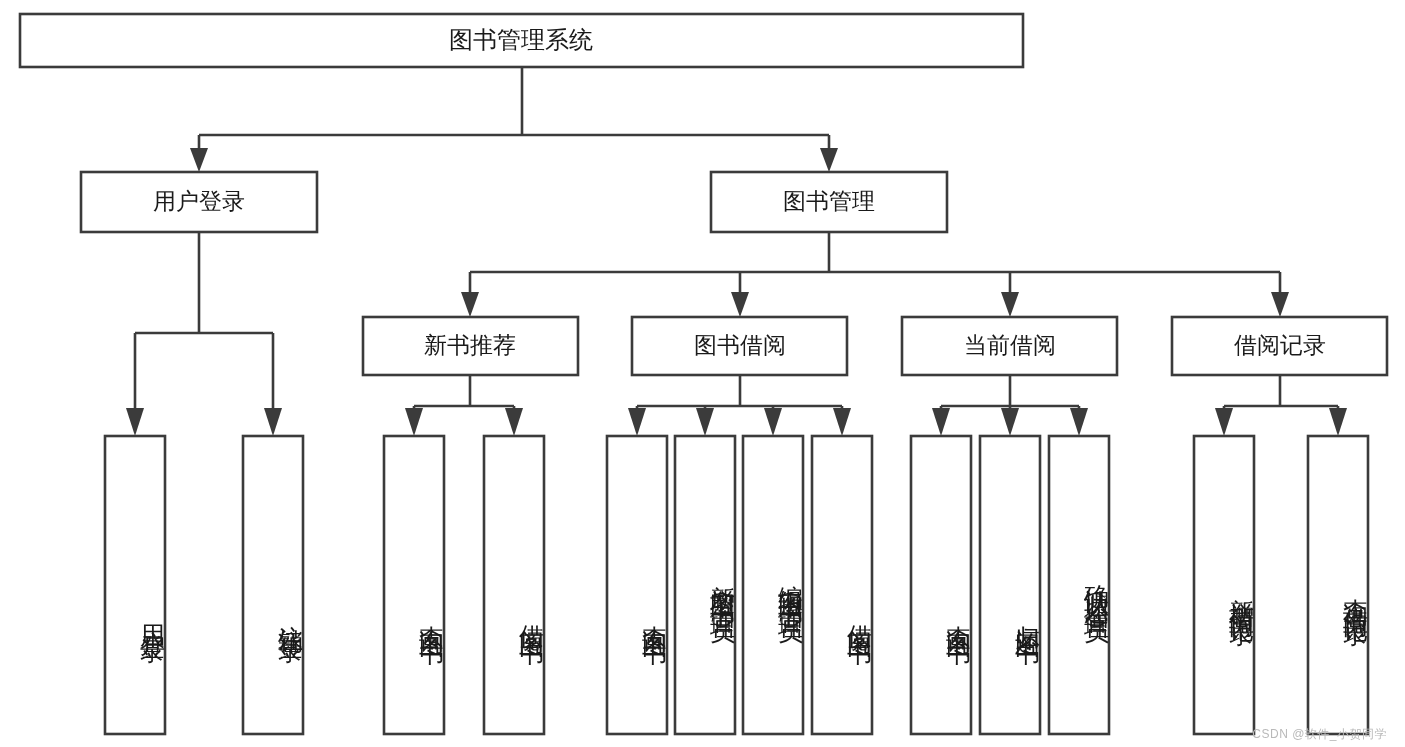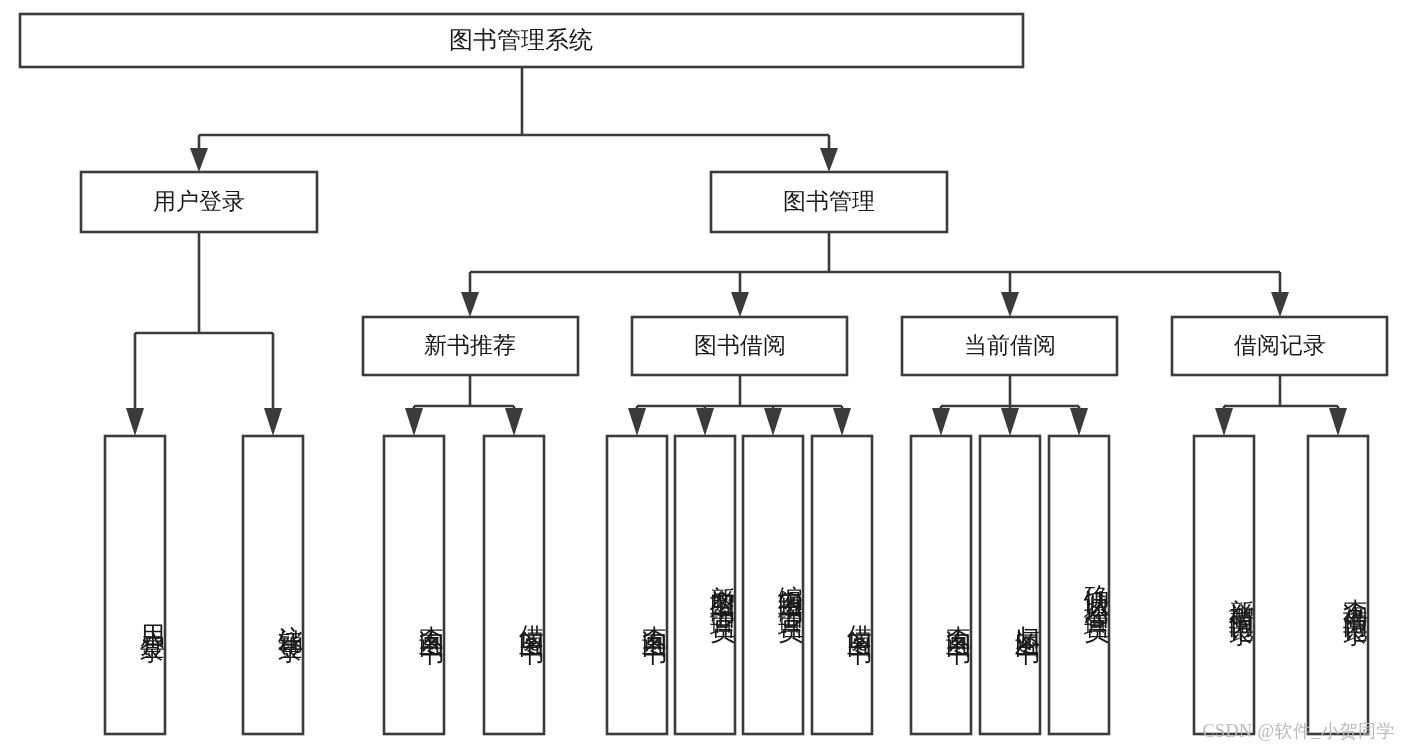--- a/index.html
+++ b/index.html
@@ -60,24 +60,24 @@
     font-size: 25px;
     line-height: 1.0;
     letter-spacing: 5px;
     color: #1a1a1a;
     white-space: nowrap;
     text-align: center;
     pointer-events: none;
   }
   .watermark {
     position: absolute;
-    right: 10px;
+    right: 18px;
     bottom: 4px;
-    font-family: Liberation Serif, serif;
-    font-size: 18px;
+    font-family: Liberation Sans, sans-serif;
+    font-size: 12px;
     color: #b9b9b9;
     letter-spacing: 0.5px;
     user-select: none;
   }
 </style>
 </head>
 <body>
 
 <div id="diagram-root">
 

